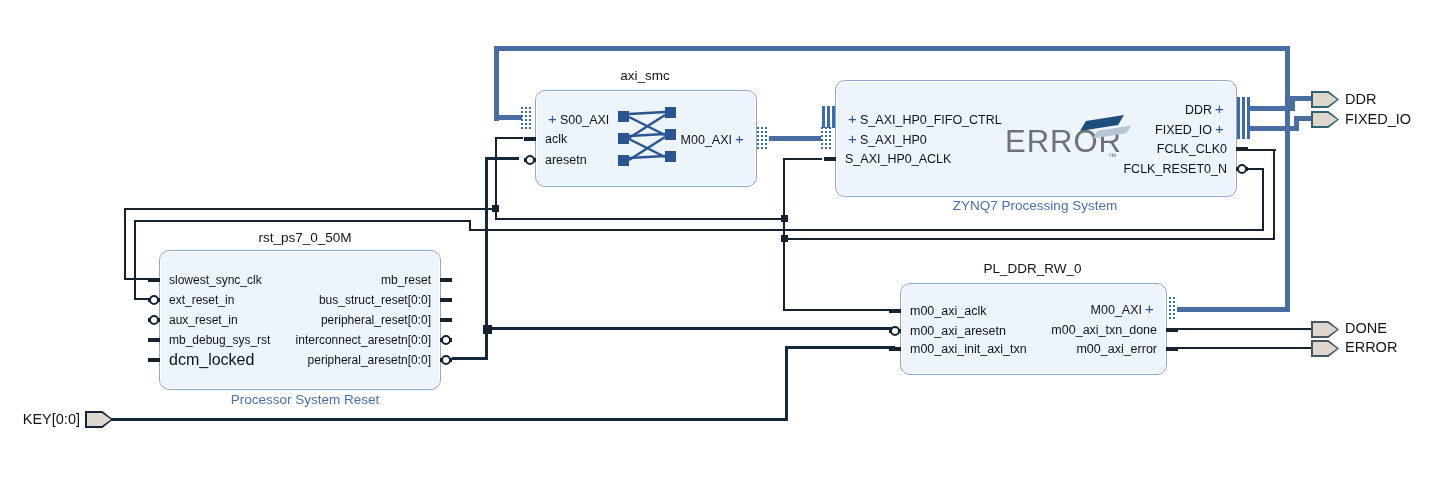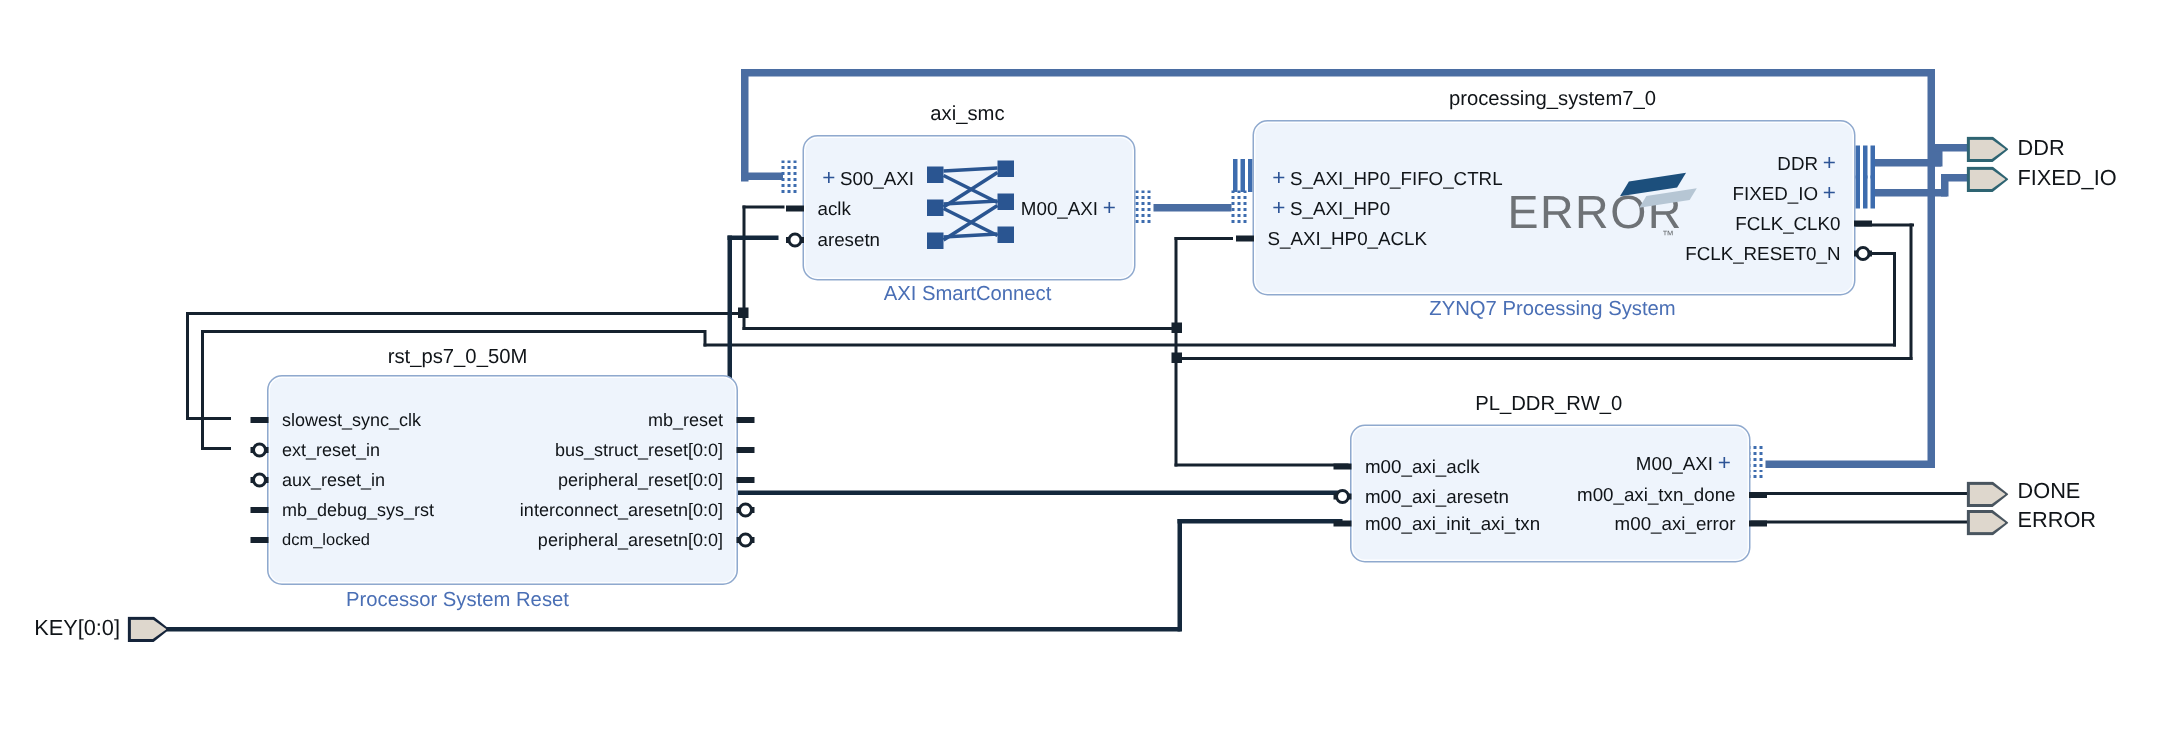--- a/index.html
+++ b/index.html
@@ -165,23 +165,21 @@
         <line x1="13" y1="10" x2="49" y2="8"></line>
         <line x1="13" y1="13" x2="49" y2="31"></line>
           <line x1="13" y1="34" x2="49" y2="11"></line>
         <line x1="13" y1="32" x2="49" y2="30"></line>
         <line x1="13" y1="35" x2="49" y2="53"></line>
           <line x1="13" y1="56" x2="49" y2="33"></line>
         <line x1="13" y1="54" x2="49" y2="52"></line>
       </g>
     </svg>
   </div>
-  <div class="blk-sub" style="left:535px;top:188px;width:220px;">AXI SmartConnect</div>
-
-  <div class="blk-title" style="left:835px;top:58px;width:400px;">processing_system7_0</div>
+
   <div class="blk" style="left:835px;top:80px;width:400px;height:115px;">
     <div class="port pl" style="top:28px;">
       <span class="plus">+</span><span>S_AXI_HP0_FIFO_CTRL</span>
     </div>
     <div class="port pl" style="top:48px;">
       <span class="plus">+</span><span>S_AXI_HP0</span>
     </div>
     <div class="port pl" style="top:68px;">
       <span class="stub"></span><span>S_AXI_HP0_ACLK</span>
     </div>
@@ -200,34 +198,34 @@
   </div>
   <div id="zynq">
     <span class="zt">ERROR</span>
     <span class="sw1"></span>
     <span class="sw2"></span>
     <span class="tm">™</span>
   </div>
   <div class="blk-sub" style="left:835px;top:198px;width:400px;">ZYNQ7 Processing System</div>
 
   <div class="blk-title" style="left:165px;top:230px;width:280px;">rst_ps7_0_50M</div>
-  <div class="blk" style="left:178px;top:250px;width:280px;height:138px;font-size:12px;padding-left:32px;">
+  <div class="blk" style="left:159px;top:250px;width:280px;height:138px;font-size:12px;">
     <div class="port pl" style="top:19px;font-size:12px;">
       <span class="stub"></span><span>slowest_sync_clk</span>
     </div>
     <div class="port pl" style="top:39px;font-size:12px;">
       <span class="stub"></span><span class="ring"></span><span>ext_reset_in</span>
     </div>
     <div class="port pl" style="top:59px;font-size:12px;">
       <span class="stub"></span><span class="ring"></span><span>aux_reset_in</span>
     </div>
     <div class="port pl" style="top:79px;font-size:12px;">
       <span class="stub"></span><span>mb_debug_sys_rst</span>
     </div>
-    <div class="port pl" style="top:99px;font-size:11px;">
+    <div class="port pl" style="top:99px;font-size:16px;">
       <span class="stub"></span><span>dcm_locked</span>
     </div>
     <div class="port pr" style="top:19px;font-size:12px;">
       <span class="stub"></span><span>mb_reset</span>
     </div>
     <div class="port pr" style="top:39px;font-size:12px;">
       <span class="stub"></span><span>bus_struct_reset[0:0]</span>
     </div>
     <div class="port pr" style="top:59px;font-size:12px;">
       <span class="stub"></span><span>peripheral_reset[0:0]</span>

